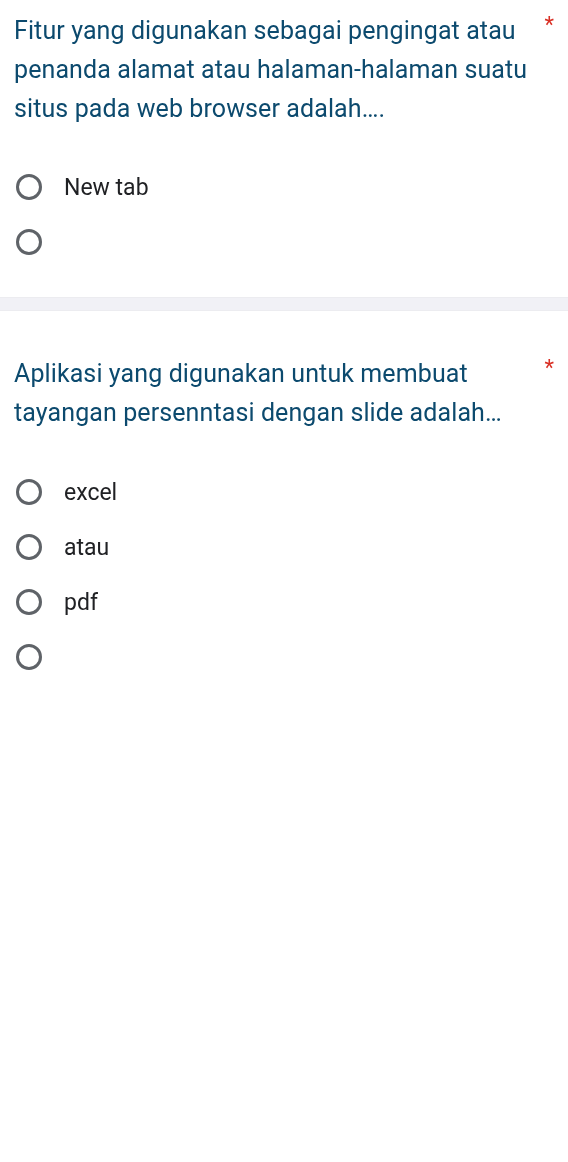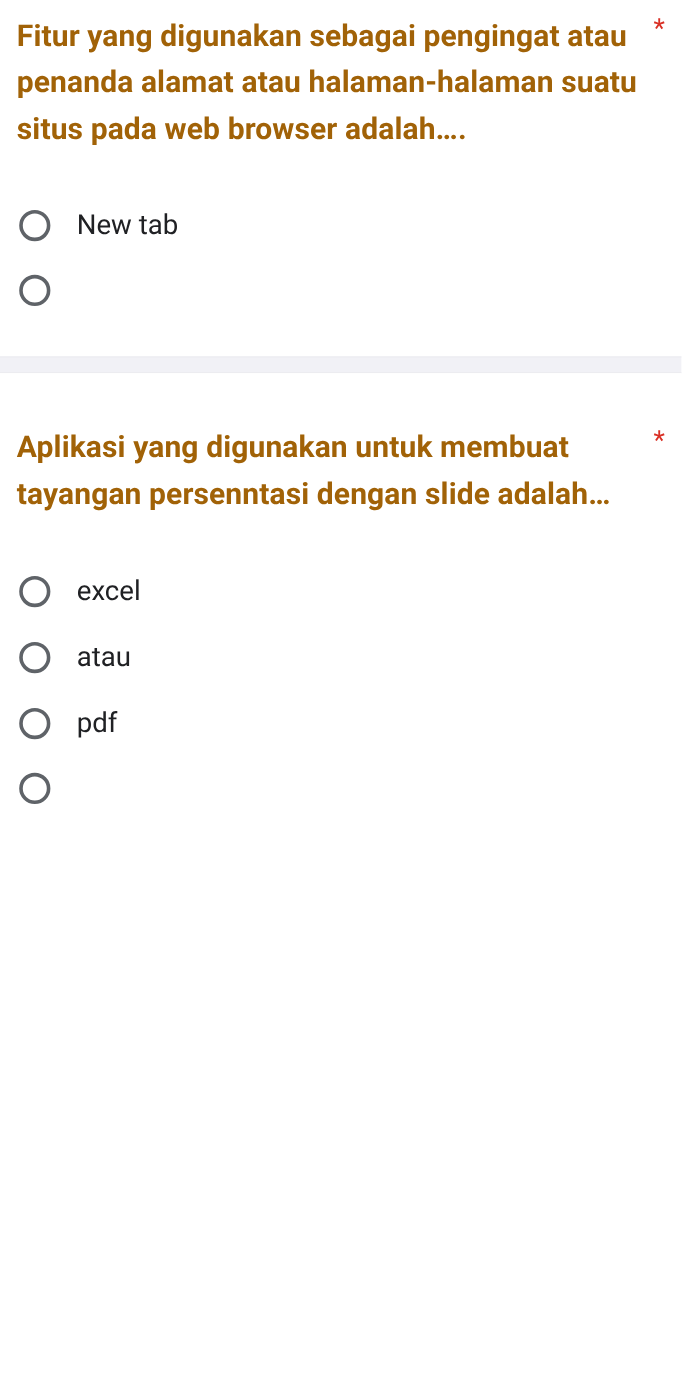--- a/index.html
+++ b/index.html
@@ -22,36 +22,35 @@
     border-bottom: 1px solid #ececf0;
   }
   .q-header {
     display: flex;
     align-items: flex-start;
   }
   .q-text {
     flex: 1;
     font-size: 25px;
     line-height: 1.55;
-    color: #a16207;
+    color: #0c4a6e;
     letter-spacing: 0.1px;
-    font-weight: bold;
   }
   .required {
     color: #d93025;
     font-size: 22px;
     margin-left: 10px;
     line-height: 1.2;
   }
   .options {
     margin-top: 32px;
   }
   .option {
     display: flex;
-    align-items: flex-end;
+    align-items: flex-start;
     padding: 14px 0;
     cursor: pointer;
   }
   .radio {
     width: 26px;
     height: 26px;
     border: 3px solid #5f6368;
     border-radius: 50%;
     flex-shrink: 0;
     margin-right: 22px;

